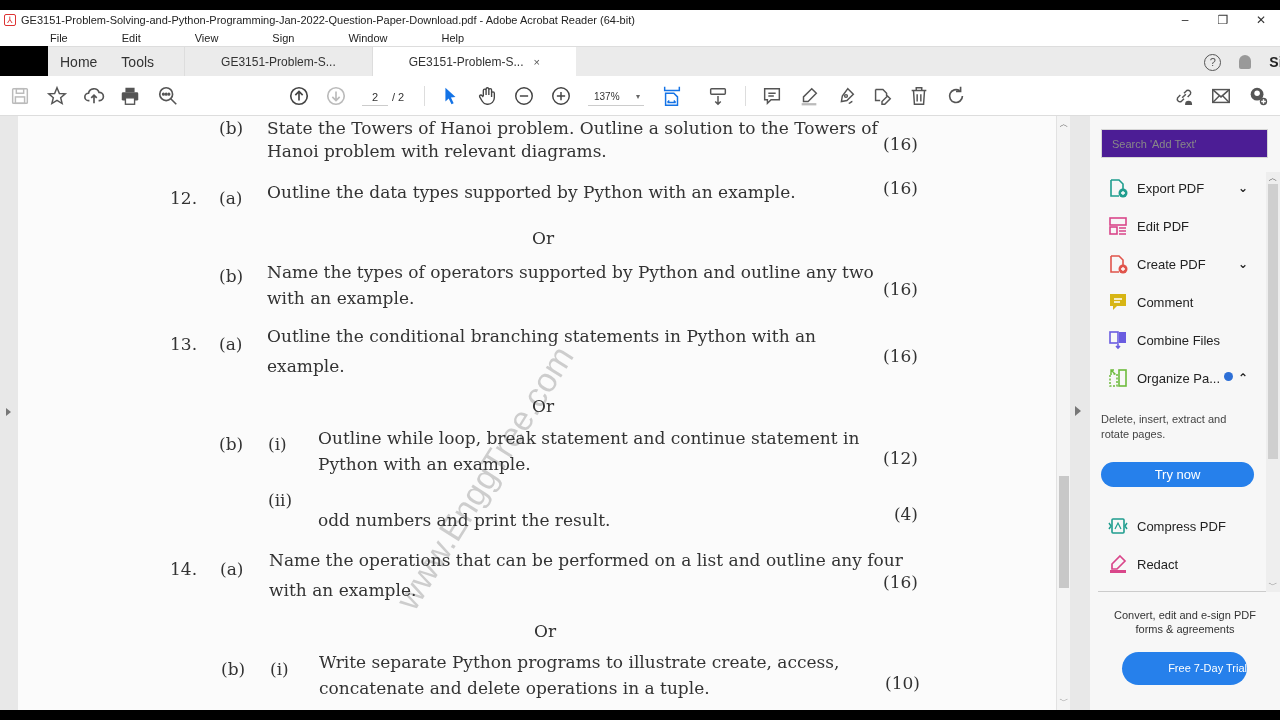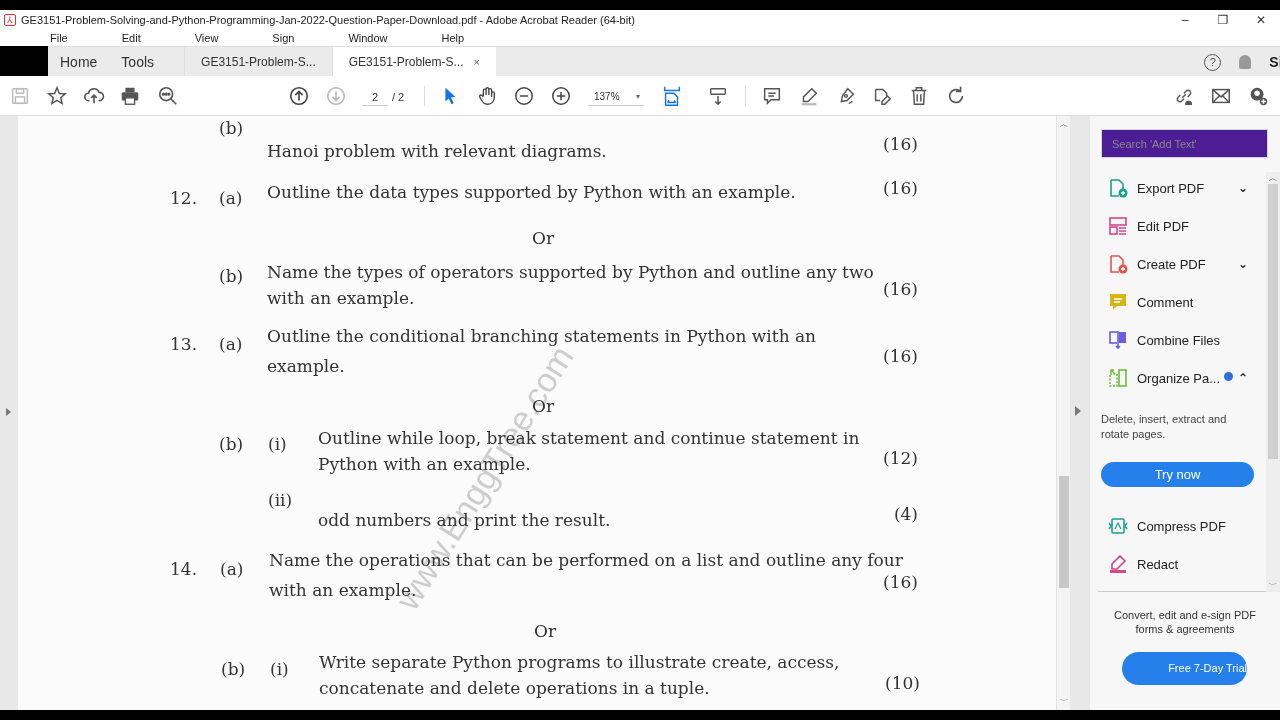--- a/index.html
+++ b/index.html
@@ -11,21 +11,21 @@
   .titlebar .app-icon { width: 12px; height: 12px; margin-left: 4px; margin-right: 5px; border: 1px solid #d33; border-radius: 2px; color: #d33; font-size: 9px; line-height: 10px; text-align: center; }
   .titlebar .title { font-size: 11px; color: #222; }
   .win-controls { position: absolute; right: 0; top: 0; height: 20px; display: flex; }
   .win-controls span { width: 38px; text-align: center; font-size: 12px; color: #333; line-height: 20px; }
 
   .menubar { position: absolute; left: 0; top: 30px; width: 1280px; height: 16px; background: #fff; display: flex; align-items: center; padding-left: 6px; }
   .menubar span { font-size: 11px; margin-right: 10px; color: #222; padding-left: 44px; }
 
   .tabbar { position: absolute; left: 0; top: 46px; width: 1280px; height: 30px; background: #ebebeb; border-top: 1px solid #ddd; display: flex; align-items: center; margin-left: 48px; }
   .tabbar .nav { font-size: 14px; color: #333; padding: 0 12px; }
-  .tabbar .doc-tab { height: 30px; display: flex; align-items: center; padding: 0 16px; font-size: 12px; color: #333; border-left: 1px solid #ddd; }
+  .tabbar .doc-tab { height: 30px; display: flex; align-items: center; padding: 0 36px; font-size: 12px; color: #333; border-left: 1px solid #ddd; }
   .tabbar .doc-tab.active { background: #fff; }
   .tabbar .doc-tab .close { margin-left: 10px; font-size: 11px; color: #555; }
   .tabbar .right { position: absolute; right: 12px; top: 0; height: 30px; display: flex; align-items: center; gap: 18px; }
   .help-icon { width: 17px; height: 17px; border: 1.5px solid #555; border-radius: 50%; font-size: 11px; text-align: center; line-height: 14px; color: #555; }
   .bell-icon { width: 12px; height: 14px; background: #999; border-radius: 6px 6px 2px 2px; position: relative; }
   .signin { font-size: 14px; color: #222; font-weight: bold; }
 
   .toolbar { position: absolute; left: 0; top: 76px; width: 1280px; height: 40px; background: #fff; border-bottom: 1px solid #ddd; }
   .tb { position: absolute; top: 8px; width: 24px; height: 24px; display: flex; align-items: center; justify-content: center; color: #555; font-size: 18px; }
   .tb svg { width: 22px; height: 22px; }
@@ -269,20 +269,21 @@
 
 <div class="leftstrip">
   <div class="arrow"></div>
 </div>
 
 <div class="page-area">
   <div class="doc">
     <div class="watermark">www.EnggTree.com</div>
 
     <span class="line" style="left:201px;top:2px">(b)</span>
+    <span class="line" style="left:249px;top:2px">State the Towers of Hanoi problem. Outline a solution to the Towers of</span>
     <span class="line" style="left:249px;top:25px">Hanoi problem with relevant diagrams.</span>
     <span class="marks" style="top:18px">(16)</span>
 
     <span class="line" style="left:152px;top:72px">12.</span>
     <span class="line" style="left:201px;top:72px">(a)</span>
     <span class="line" style="left:249px;top:66px">Outline the data types supported by Python with an example.</span>
     <span class="marks" style="top:62px">(16)</span>
 
     <span class="or" style="top:112px">Or</span>
 

